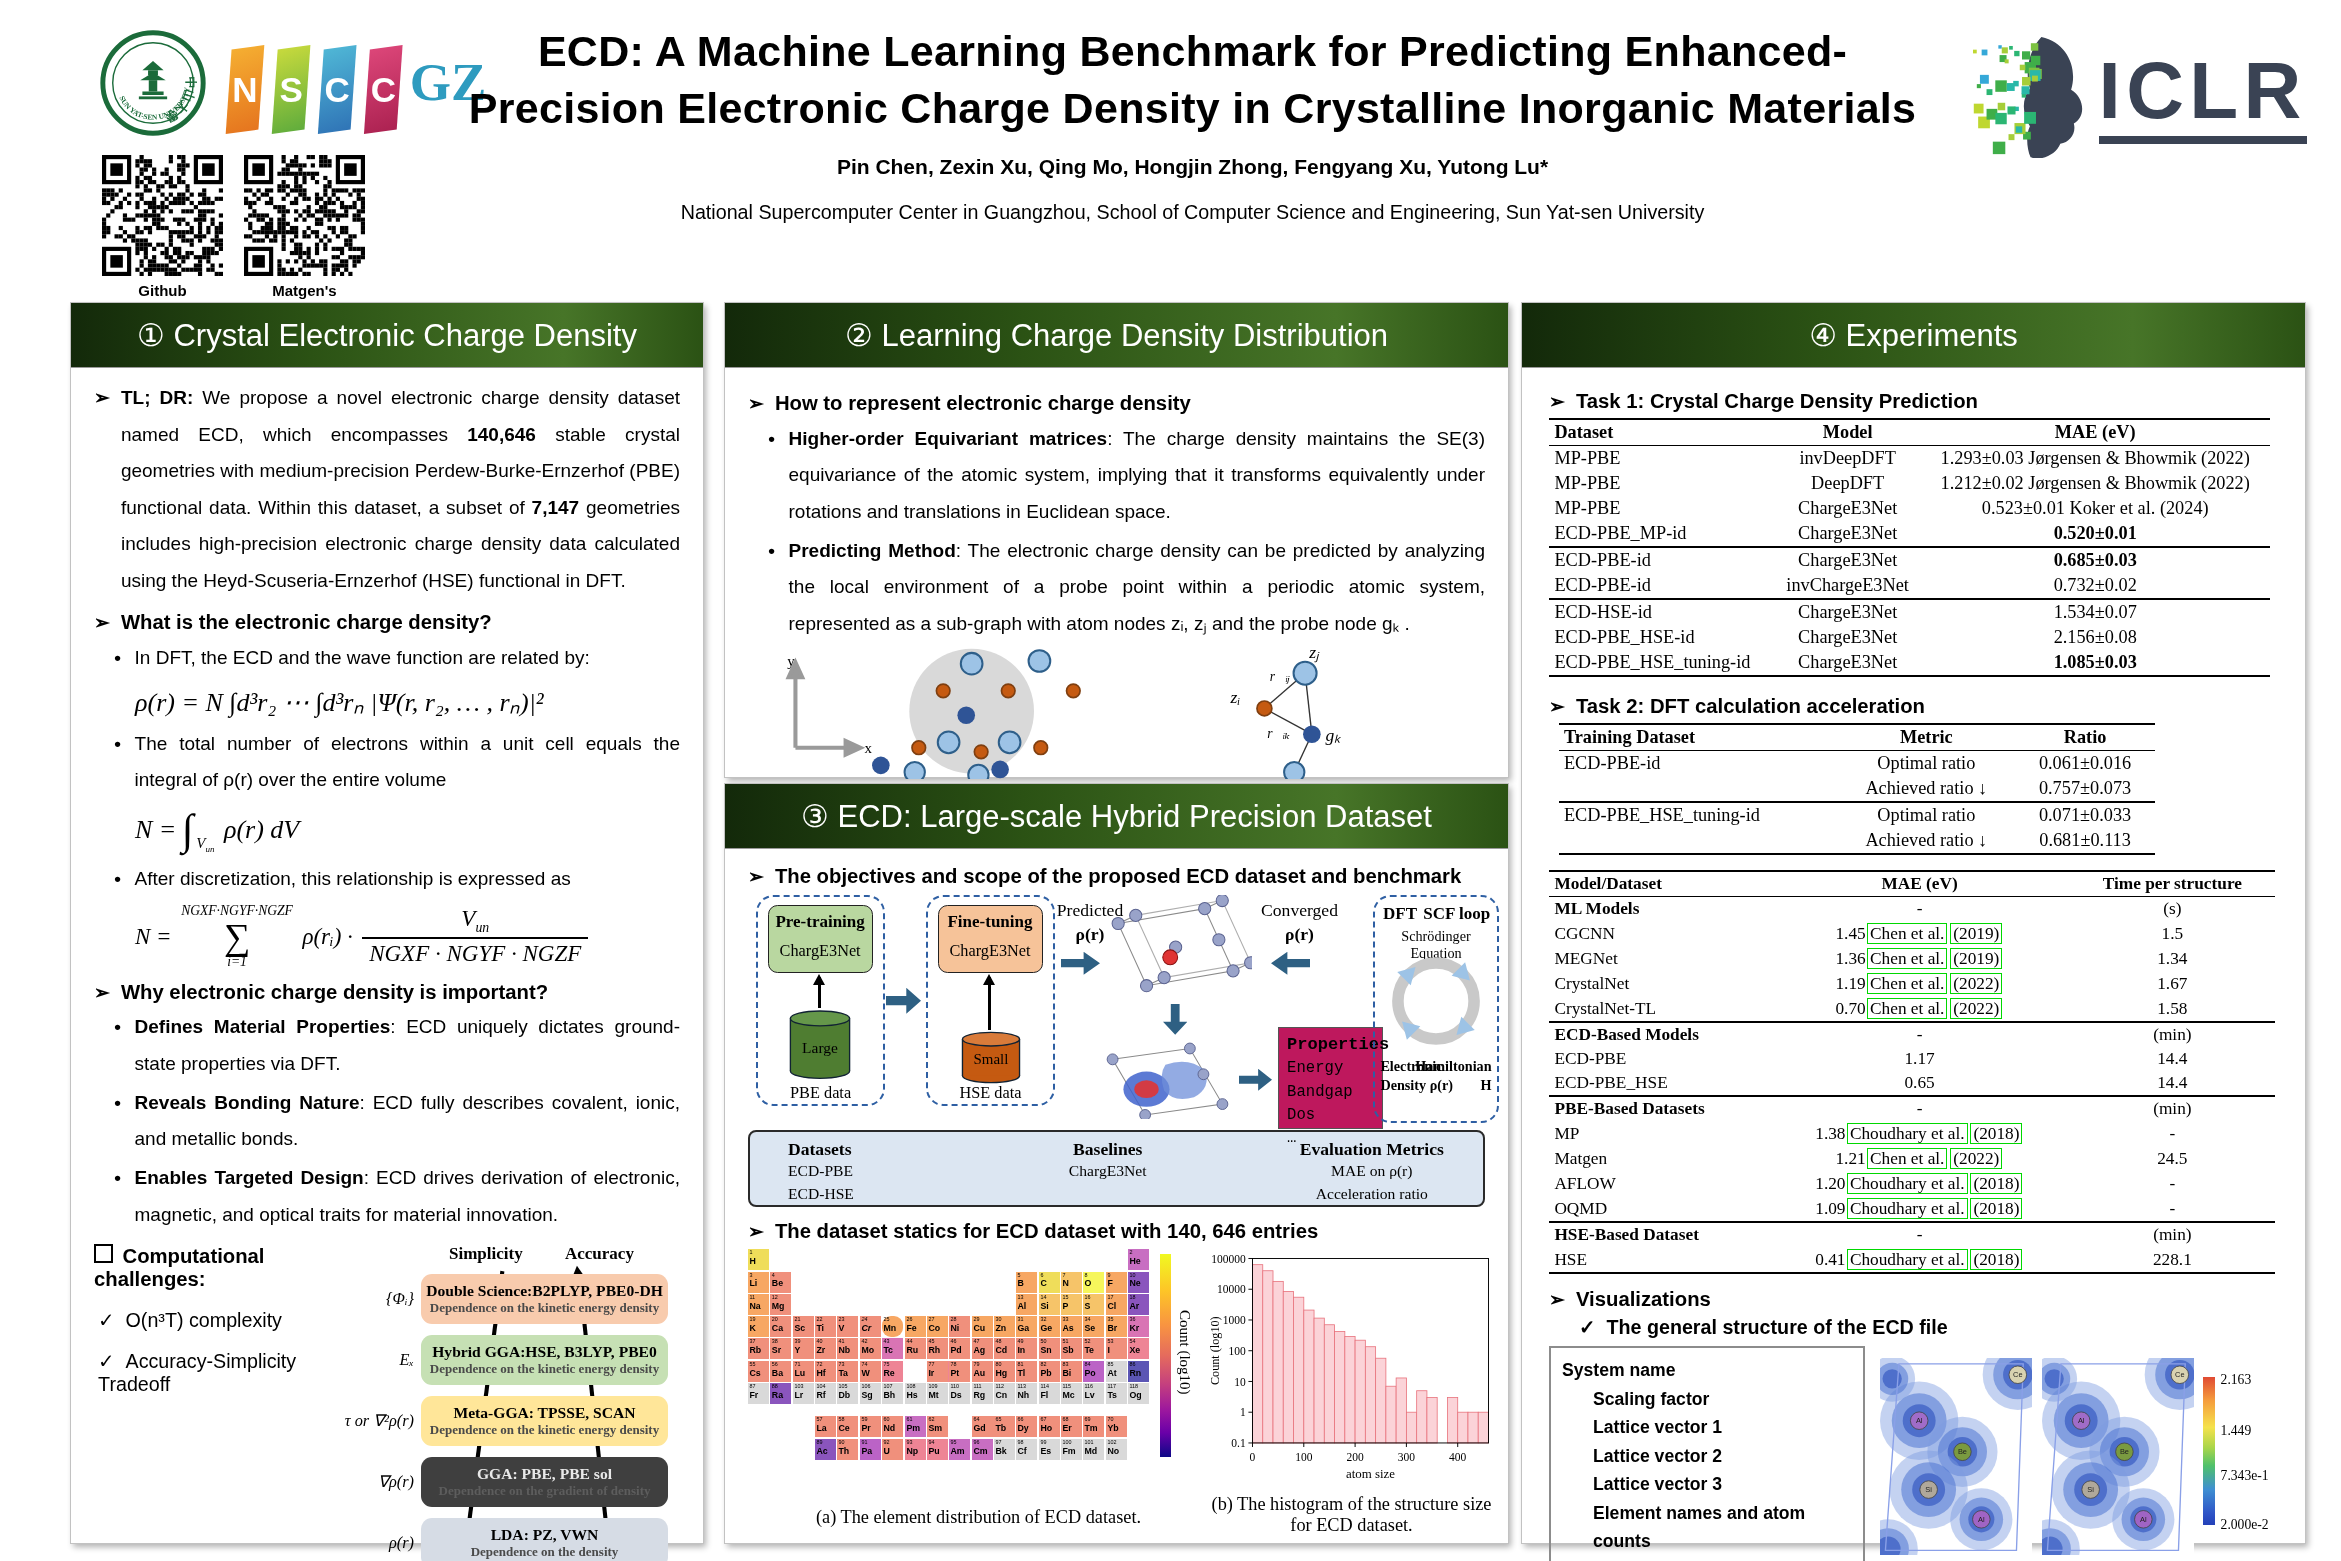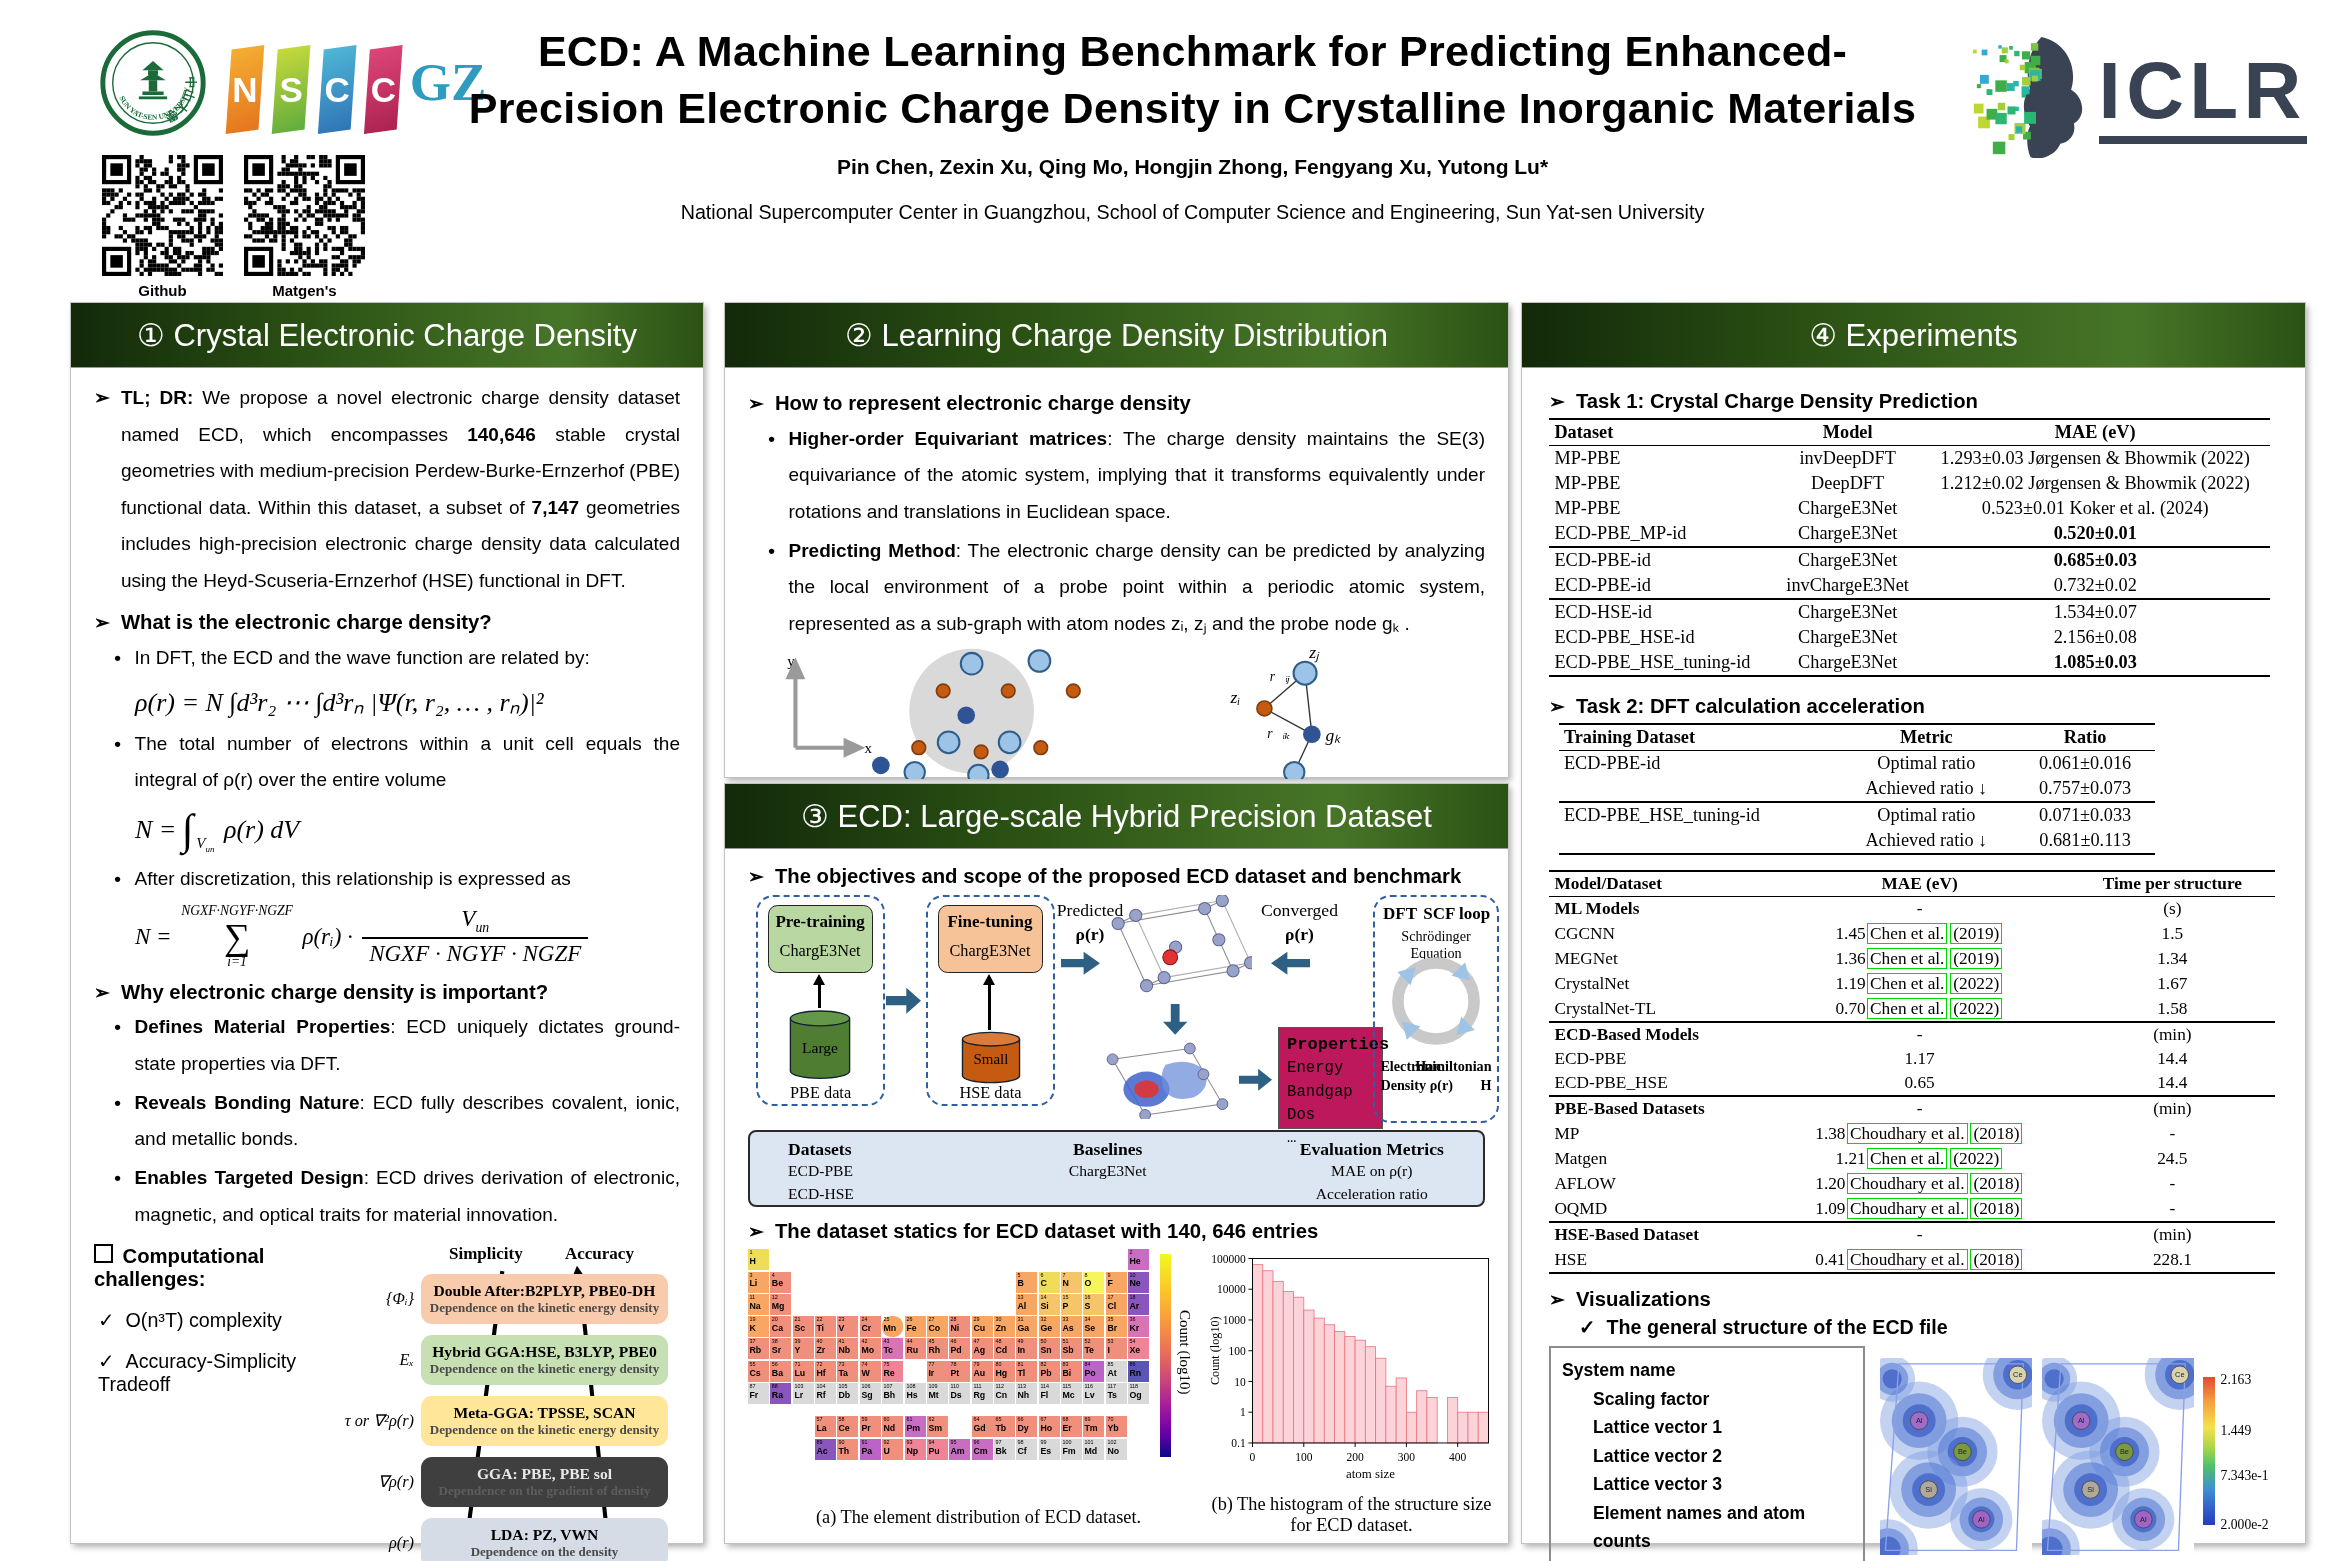--- a/index.html
+++ b/index.html
@@ -926,21 +926,21 @@
             <line x1="238" y1="40" x2="180" y2="478" stroke="#000" stroke-width="6"></line>
             <polygon points="180,498 166,470 196,472" fill="#000"></polygon>
             <line x1="398" y1="478" x2="352" y2="52" stroke="#000" stroke-width="6"></line>
             <polygon points="348,32 336,62 366,58" fill="#000"></polygon>
           </svg>
           <div class="lhead" style="left:108px">Simplicity</div>
           <div class="lhead" style="left:224px">Accuracy</div>
           <div id="lrows">
               <div class="llab" style="top: 45px; left: 0px;">{Φᵢ}</div>
               <div class="lrow" style="top: 30px; background: rgb(248, 203, 173);">
-                <div class="l1">Double After:B2PLYP, PBE0-DH</div>
+                <div class="l1">Double Science:B2PLYP, PBE0-DH</div>
                 <div class="l2">Dependence on the kinetic energy density</div>
               </div>
               <div class="llab" style="top: 106px; left: 0px;">Eₓ</div>
               <div class="lrow" style="top: 91px; background: rgb(198, 224, 180);">
                 <div class="l1">Hybrid GGA:HSE, B3LYP, PBE0</div>
                 <div class="l2">Dependence on the kinetic energy density</div>
               </div>
               <div class="llab" style="top: 167px; left: 0px;">τ or ∇²ρ(r)</div>
               <div class="lrow" style="top: 152px; background: rgb(255, 230, 153);">
                 <div class="l1">Meta-GGA: TPSSE, SCAN</div>
@@ -1270,21 +1270,21 @@
                 <span class="sy">Sc</span>
               </div>
               <div class="el" style="left: 67px; top: 67px; background: rgb(240, 144, 124);">
                 <span class="z">22</span>
                 <span class="sy">Ti</span>
               </div>
               <div class="el" style="left: 89px; top: 67px; background: rgb(240, 144, 124);">
                 <span class="z">23</span>
                 <span class="sy">V</span>
               </div>
-              <div class="el" style="left: 112px; top: 67px; background: rgb(240, 144, 124);">
+              <div class="el" style="left: 112px; top: 67px; background: rgb(240, 144, 124); font-style: italic;">
                 <span class="z">24</span>
                 <span class="sy">Cr</span>
               </div>
               <div class="el" style="left: 134px; top: 67px; background: rgb(247, 167, 99); border-radius: 9px;">
                 <span class="z">25</span>
                 <span class="sy">Mn</span>
               </div>
               <div class="el" style="left: 157px; top: 67px; background: rgb(247, 167, 99);">
                 <span class="z">26</span>
                 <span class="sy">Fe</span>

